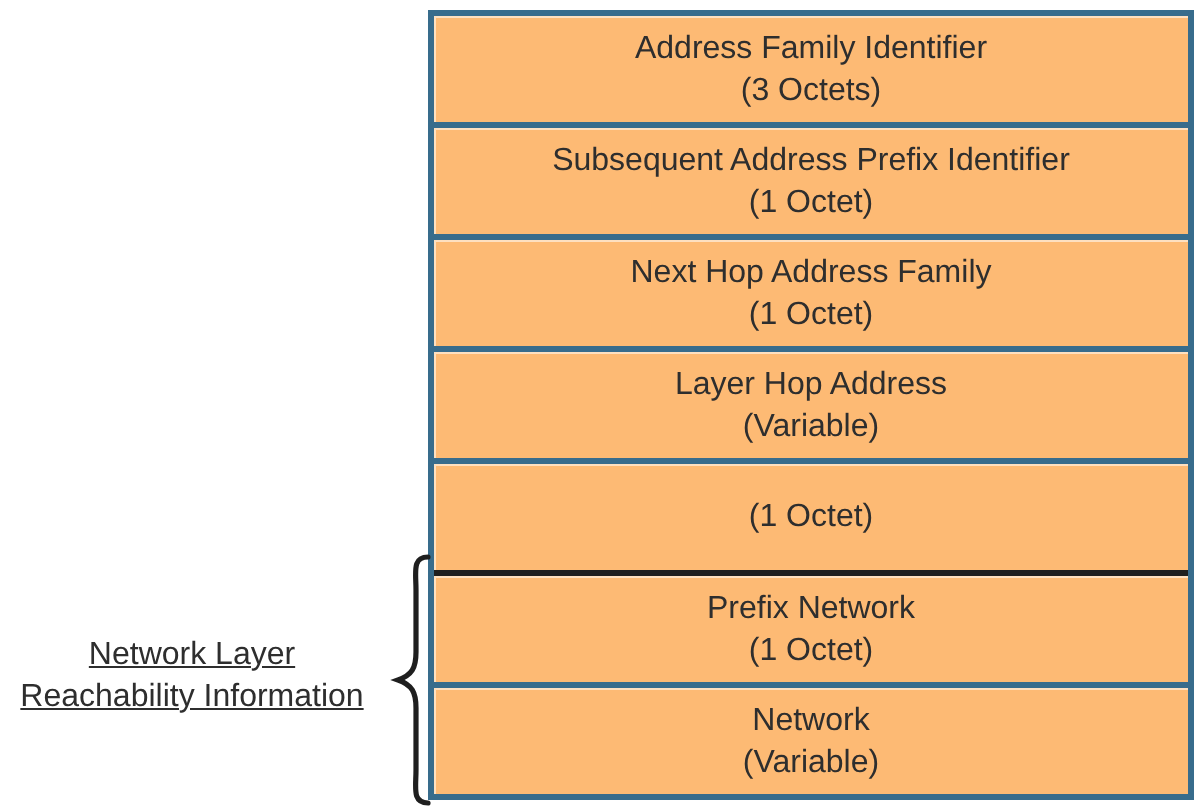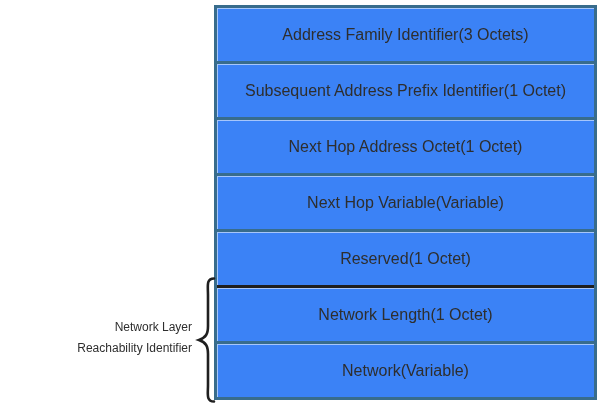--- a/index.html
+++ b/index.html
@@ -23,25 +23,25 @@
     top: 5px;
     width: 383px;
     height: 395px;
     box-sizing: border-box;
     border: 3px solid #386c8c;
     display: flex;
     flex-direction: column;
   }
   .field-box {
     flex: 1 1 0;
-    background: #3b82f6;
+    background: #fdba74;
     box-shadow: inset 1px 1px 0 rgba(255,255,255,0.55);
     border-top: 3px solid #386c8c;
     display: flex;
-    flex-direction: row;
+    flex-direction: column;
     align-items: center;
     justify-content: center;
     text-align: center;
     font-size: 16px;
     line-height: 21px;
   }
   .field-box:first-child {
     border-top: none;
   }
   .field-box.nlri-divider {
@@ -53,64 +53,64 @@
     left: 192px;
     top: 276px;
     width: 24px;
     height: 128px;
   }
   .nlri-label {
     position: absolute;
     left: 0;
     top: 317px;
     width: 192px;
-    text-align: right;
-    font-size: 12px;
+    text-align: center;
+    font-size: 16px;
     line-height: 21px;
     white-space: nowrap;
+    text-decoration: underline;
   }
 </style>
 </head>
 <body>
 
 <div class="stage">
 
   <div class="field-stack">
     <div class="field-box">
       <span>Address Family Identifier</span>
       <span>(3 Octets)</span>
     </div>
     <div class="field-box">
       <span>Subsequent Address Prefix Identifier</span>
       <span>(1 Octet)</span>
     </div>
     <div class="field-box">
-      <span>Next Hop Address Octet</span>
+      <span>Next Hop Address Family</span>
       <span>(1 Octet)</span>
     </div>
     <div class="field-box">
-      <span>Next Hop Variable</span>
+      <span>Layer Hop Address</span>
       <span>(Variable)</span>
     </div>
     <div class="field-box">
-      <span>Reserved</span>
       <span>(1 Octet)</span>
     </div>
     <div class="field-box nlri-divider">
-      <span>Network Length</span>
+      <span>Prefix Network</span>
       <span>(1 Octet)</span>
     </div>
     <div class="field-box">
       <span>Network</span>
       <span>(Variable)</span>
     </div>
   </div>
 
   <svg class="brace" viewBox="0 0 24 128" aria-hidden="true">
     <path d="M22 2.5 C14 2.5 16 10 16 19 L16 50 C16 58 14 61.5 7 64 C14 66.5 16 70 16 78 L16 109 C16 118 14 125.5 22 125.5" fill="none" stroke="#1f1f1f" stroke-width="2.6" stroke-linecap="round"></path>
   </svg>
 
   <div class="nlri-label">
     <div>Network Layer</div>
-    <div>Reachability Identifier</div>
+    <div>Reachability Information</div>
   </div>
 
 </div>
 
 </body></html>

